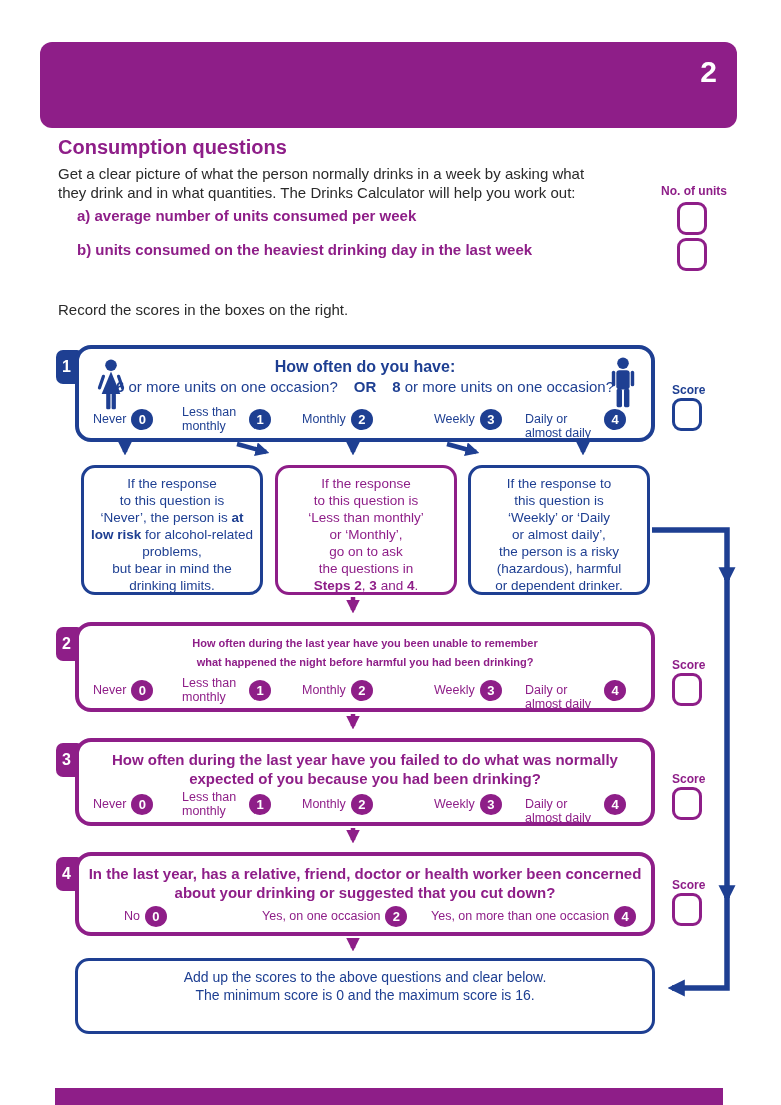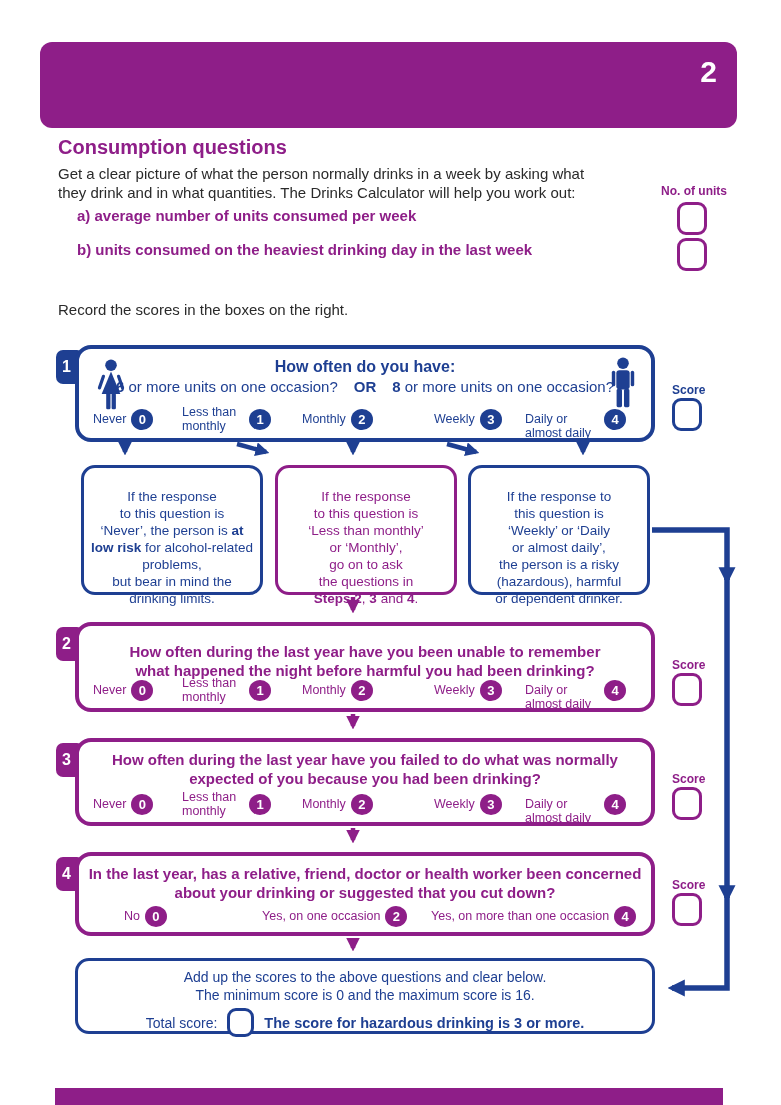--- a/index.html
+++ b/index.html
@@ -35,21 +35,21 @@
   .opt{display:flex;align-items:center;gap:5px;position:absolute;height:40px;}
   .opt .lbl{font-size:12.5px;line-height:14px;}
   .opt .lbl.w2a{width:62px;}
   .opt .lbl.w2b{width:74px;margin-top:13px;}
   .badge-circle{min-width:22px;height:21px;border-radius:50%;color:#fff;font-weight:bold;font-size:13px;
                 display:flex;align-items:center;justify-content:center;}
   .qbox.blue .badge-circle{background:var(--blue);}
   .qbox.purple .badge-circle{background:var(--purple);}
   
   .info-box{width:182px;height:130px;border-radius:14px;background:#fff;box-sizing:border-box;text-align:center;
-            font-size:13.5px;line-height:17px;padding-top:20px;white-space:pre-line;z-index:2;}
+            font-size:13.5px;line-height:17px;padding-top:7px;white-space:pre-line;z-index:2;}
   .info-box.blue{border:3px solid var(--blue);color:var(--blue);}
   .info-box.purple{border:3px solid var(--purple);color:var(--purple);}
   .info-box b{font-weight:bold;}
   
   .score-label{font-size:12px;font-weight:bold;}
   .score-label.blue{color:var(--blue);} .score-label.purple{color:var(--purple);}
   
   .final-box{left:75px;top:958px;width:580px;height:76px;border:3px solid var(--blue);border-radius:14px;
              color:var(--blue);font-size:14px;line-height:18px;text-align:center;box-sizing:border-box;padding-top:7px;z-index:2;}
   .final-row{display:flex;align-items:center;justify-content:center;gap:10px;margin-top:4px;}
@@ -148,21 +148,21 @@
   <div class="abs info-box blue" style="left:468px;top:465px;"><span>If the response to
 this question is
 ‘Weekly’ or ‘Daily
 or almost daily’,
 the person is a risky
 (hazardous), harmful
 or dependent drinker.</span></div>
 
   <div class="abs step-badge purple" style="left:56px;top:627px;">2</div>
   <div class="abs qbox purple" style="left:75px;top:622px;width:580px;height:90px;">
-    <div class="abs q-title" style="top:16px;font-size:15px;line-height:19px;">
+    <div class="abs q-title" style="top:8px;font-size:11px;line-height:19px;">
       <div>How often during the last year have you been unable to remember</div>
       <div>what happened the night before harmful you had been drinking?</div>
     </div>
     <div class="opt" style="left:14px;top:44px;">
       <span class="lbl">Never</span>
       <span class="badge-circle">0</span>
     </div>
     <div class="opt" style="left:103px;top:44px;">
       <span class="lbl w2a">Less than monthly</span>
       <span class="badge-circle">1</span>
@@ -231,25 +231,20 @@
       <span class="lbl">Yes, on more than one occasion</span>
       <span class="badge-circle">4</span>
     </div>
   </div>
   <div class="abs score-label purple" style="left:672px;top:878px;">Score</div>
   <div class="abs obox" style="left:672px;top:893px;"></div>
 
   <div class="abs final-box">
     <div>Add up the scores to the above questions and clear below.</div>
     <div>The minimum score is 0 and the maximum score is 16.</div>
-    <div class="final-row">
-      <span>Total score:</span>
-      <span class="total-box"></span>
-      <b style="font-size:14.5px;">The score for hazardous drinking is 3 or more.</b>
-    </div>
   </div>
 
   <div class="abs footer-bar"></div>
 
   <svg class="overlay" width="781" height="1105" viewBox="0 0 781 1105">
     <defs>
       <marker id="ab" viewBox="0 0 10 10" refX="7.5" refY="5" markerWidth="3.1" markerHeight="3.1" orient="auto">
         <path d="M0,0 L10,5 L0,10 Z" fill="#1e3f92"></path>
       </marker>
       <marker id="ap" viewBox="0 0 10 10" refX="7.5" refY="5" markerWidth="3.1" markerHeight="3.1" orient="auto">

